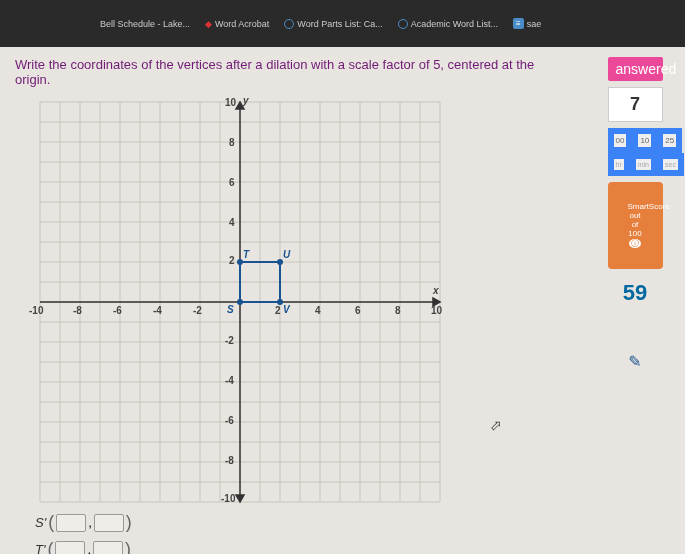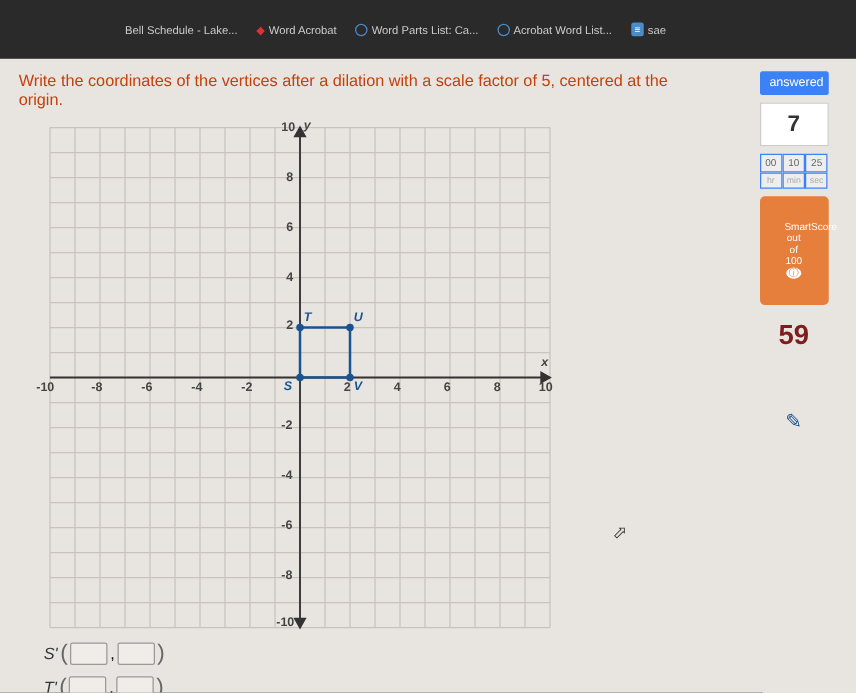--- a/index.html
+++ b/index.html
@@ -1,39 +1,39 @@
 <!DOCTYPE html>
 <html><head>
 <meta charset="utf-8">
 <style>
 * { margin: 0; padding: 0; box-sizing: border-box; font-family: Arial, sans-serif; }
 body { width: 685px; height: 554px; background: #1a1a1a; overflow: hidden; position: relative; }
 .bookmarks { display: flex; gap: 15px; padding: 18px 100px; background: #2a2a2a; font-size: 9px; color: #ccc; align-items: center; }
 .bookmark { display: flex; align-items: center; gap: 3px; }
 .content-area { background: #e8e5e0; width: 100%; height: calc(100% - 20px); padding: 10px 15px; position: relative; display: flex; }
 .main-left { flex: 1; }
-.prompt { font-size: 13px; color: #c2410c; margin-bottom: 10px; max-width: 520px; }
+.prompt { font-size: 13px; color: #701a75; margin-bottom: 10px; max-width: 520px; }
 .graph-container { position: relative; width: 430px; height: 410px; margin-left: 10px; }
 .grid { position: absolute; top: 0; left: 0; }
 .axis-label { position: absolute; font-size: 10px; color: #444; font-weight: bold; }
 .point-label { position: absolute; font-size: 10px; color: #1a5490; font-weight: bold; font-style: italic; }
 .answers { margin-top: 5px; margin-left: 20px; }
 .answer-row { display: flex; align-items: center; margin-bottom: 6px; font-size: 13px; }
 .answer-label { font-style: italic; color: #333; margin-right: 2px; }
 .paren { font-size: 18px; color: #666; }
 .input-box { width: 30px; height: 18px; border: 1px solid #999; background: #f0ede8; margin: 0 2px; border-radius: 2px; }
 .sidebar { width: 70px; display: flex; flex-direction: column; gap: 6px; align-items: center; padding-top: 0; }
-.answered-btn { background: #3b82f6; color: white; font-size: 10px; padding: 4px 8px; border-radius: 2px; width: 55px; text-align: center; }
+.answered-btn { background: #ec4899; color: white; font-size: 14px; padding: 4px 8px; border-radius: 2px; width: 55px; text-align: center; }
 .score-box { background: #fff; border: 1px solid #ccc; width: 55px; text-align: center; padding: 6px 0; font-size: 18px; font-weight: bold; color: #333; }
 .time-box { background: #4a8cc7; color: white; font-size: 9px; padding: 6px 4px; width: 55px; text-align: center; border-radius: 2px; }
 .timer-row { display: flex; width: 55px; font-size: 8px; }
-.timer-cell { flex: 1; background: #eee; border: 1px solid #3b82f6; padding: 2px; text-align: center; color: #666; }
+.timer-cell { flex: 1; background: #eee; border: 6px solid #3b82f6; padding: 2px; text-align: center; color: #666; }
 .timer-row2 .timer-cell { color: #aaa; font-size: 7px; }
 .smartscore-box { background: #e67e3c; color: white; font-size: 8px; padding: 20px; width: 55px; text-align: center; border-radius: 4px; }
-.big-score { font-size: 22px; font-weight: bold; color: #7f1d1d; margin-top: 5px; }
+.big-score { font-size: 22px; font-weight: bold; color: #0369a1; margin-top: 5px; }
 .pencil-icon { margin-top: 40px; color: #1a5490; font-size: 16px; }
 .cursor { position: absolute; left: 490px; top: 370px; font-size: 14px; color: #333; }
 .corner { position: absolute; bottom: 2px; right: 5px; color: #888; font-size: 12px; }
 .globe-icon { width: 10px; height: 10px; border: 1px solid #4a8cc7; border-radius: 50%; display: inline-block; }
 .sae-icon { background: #4a8cc7; color: white; font-size: 8px; padding: 1px 3px; border-radius: 2px; }
 </style>
 </head>
 <body>
 
 <div class="bookmarks">
@@ -43,21 +43,21 @@
   <div class="bookmark">
       <span style="color:#d33">◆</span>
       <span>Word Acrobat</span>
     </div>
   <div class="bookmark">
       <span class="globe-icon"></span>
       <span>Word Parts List: Ca...</span>
     </div>
   <div class="bookmark">
       <span class="globe-icon"></span>
-      <span>Acrobat Word List...</span>
+      <span>Academic Word List...</span>
     </div>
   <div class="bookmark">
       <span class="sae-icon">≡</span>
       <span>sae</span>
     </div>
 </div>
 
 <div class="content-area">
   <div class="main-left">
     <div class="prompt">Write the coordinates of the vertices after a dilation with a scale factor of 5, centered at the origin.</div>

